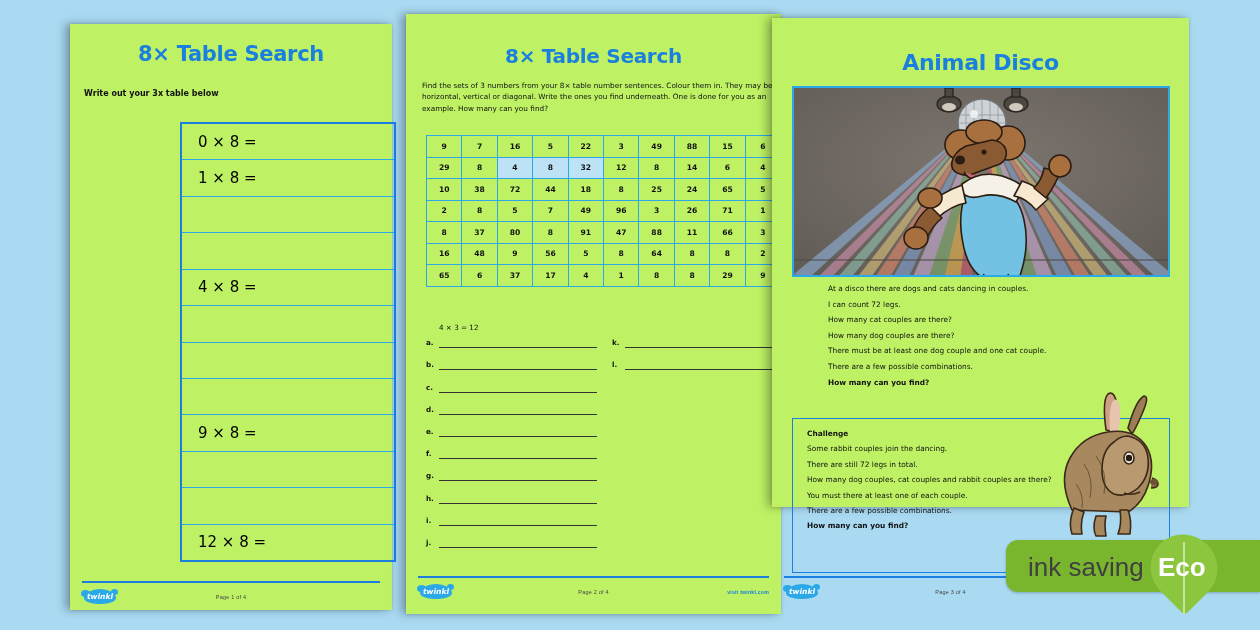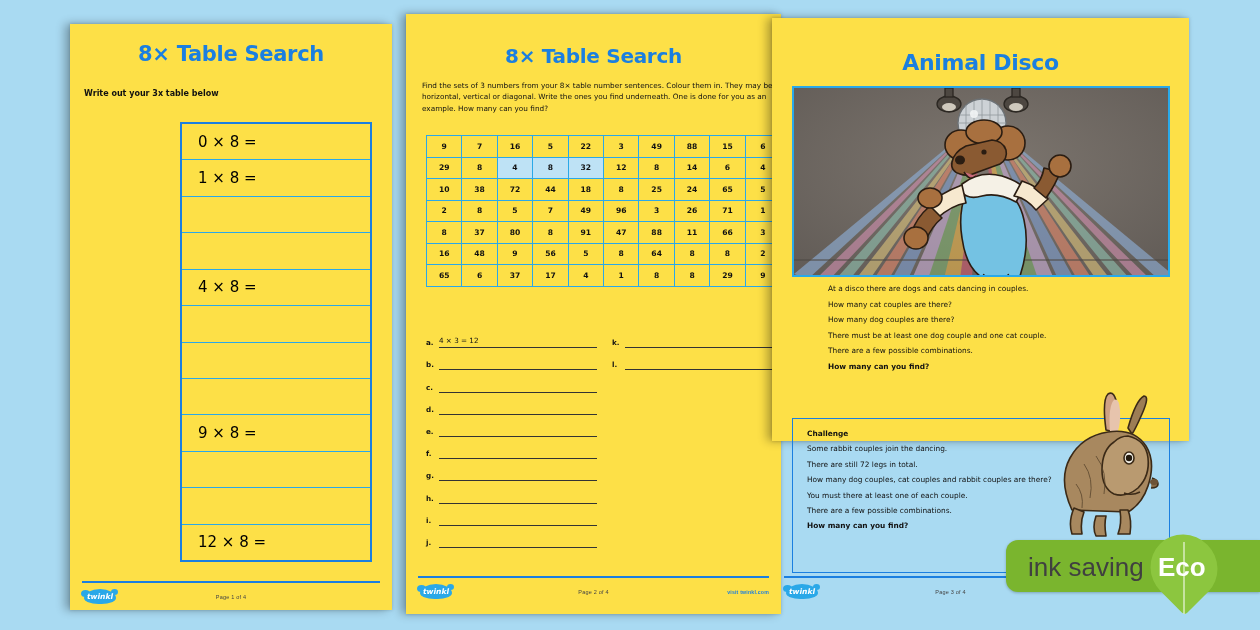--- a/index.html
+++ b/index.html
@@ -7,21 +7,21 @@
     width: 1260px; height: 630px;
     overflow: hidden;
     background: #a9daf2;
     font-family: "Liberation Sans", sans-serif;
   }
   #stage { position: relative; width: 1260px; height: 630px; }
 
   
   .sheet {
     position: absolute;
-    background: #fde047;
+    background: #bef264;
     box-shadow: -5px 0 9px rgba(0,0,0,0.30), 0 0 3px rgba(0,0,0,0.18);
   }
   .sheet-inner { position: relative; width: 100%; height: 100%; }
 
   .doc-title {
     color: #1b7fe0;
     font-weight: bold;
     text-align: center;
     font-family: "DejaVu Sans", sans-serif;
     letter-spacing: -0.3px;
@@ -81,21 +81,21 @@
   
   #page1 { left: 70px; top: 24px; width: 322px; height: 586px; }
   #p1-title { position: absolute; top: 18px; left: 0; right: 0; font-size: 21px; }
   #p1-sub {
     position: absolute; top: 65px; left: 14px;
     font-size: 8px; font-weight: bold; color: #111;
     font-family: "DejaVu Sans", sans-serif;
   }
   #p1-table {
     position: absolute; left: 110px; top: 98px;
-    width: 192px; height: 440px;
+    width: 216px; height: 440px;
     border: 2px solid #1b7fe0;
     display: flex; flex-direction: column;
   }
   #p1-table .trow {
     flex: 1 1 0;
     border-bottom: 1.4px solid #2aa8e8;
     display: flex; align-items: center;
     padding-left: 16px;
     font-size: 15px;
     color: #000;
@@ -139,27 +139,27 @@
     width: 13px; font-size: 7.2px; font-weight: bold;
     color: #111; font-family: "DejaVu Sans", sans-serif;
     padding-bottom: 1px;
   }
   .ansline {
     width: 158px;
     border-bottom: 1.1px solid #333;
     font-size: 7.2px;
     color: #111;
     font-family: "DejaVu Sans", sans-serif;
-    padding-bottom: 2px;
+    padding-bottom: 15px;
     white-space: pre;
   }
   .anscol.right .ansline { width: 170px; }
 
   
-  #page3 { left: 772px; top: 18px; width: 417px; height: 423px; }
+  #page3 { left: 772px; top: 18px; width: 417px; height: 489px; }
   #p3-title { position: absolute; top: 32px; left: 0; right: 0; font-size: 22px; }
   #disco {
     position: absolute; left: 20px; top: 68px;
     width: 378px; height: 191px;
     border: 2.5px solid #29a9e9;
     overflow: hidden;
     background: #6b6560;
   }
   #p3-qs {
     position: absolute; left: 22px; top: 266px; width: 380px;
@@ -496,20 +496,21 @@
             <ellipse cx="266" cy="78" rx="11" ry="11" fill="#a8703f"></ellipse>
             <ellipse cx="136" cy="110" rx="12" ry="10" fill="#a8703f"></ellipse>
 
             <path d="M190 186 l-2 5 M214 186 l2 5" fill="none"></path>
           </g>
         </svg>
       </div>
 
       <div id="p3-qs">
           <p>At a disco there are dogs and cats dancing in couples.</p>
+          <p>I can count 72 legs.</p>
           <p>How many cat couples are there?</p>
           <p>How many dog couples are there?</p>
           <p>There must be at least one dog couple and one cat couple.</p>
           <p>There are a few possible combinations.</p>
           <p class="bold">How many can you find?</p>
         </div>
 
       <div id="challenge">
         <p class="bold">Challenge</p>
         <div id="challenge-lines">

